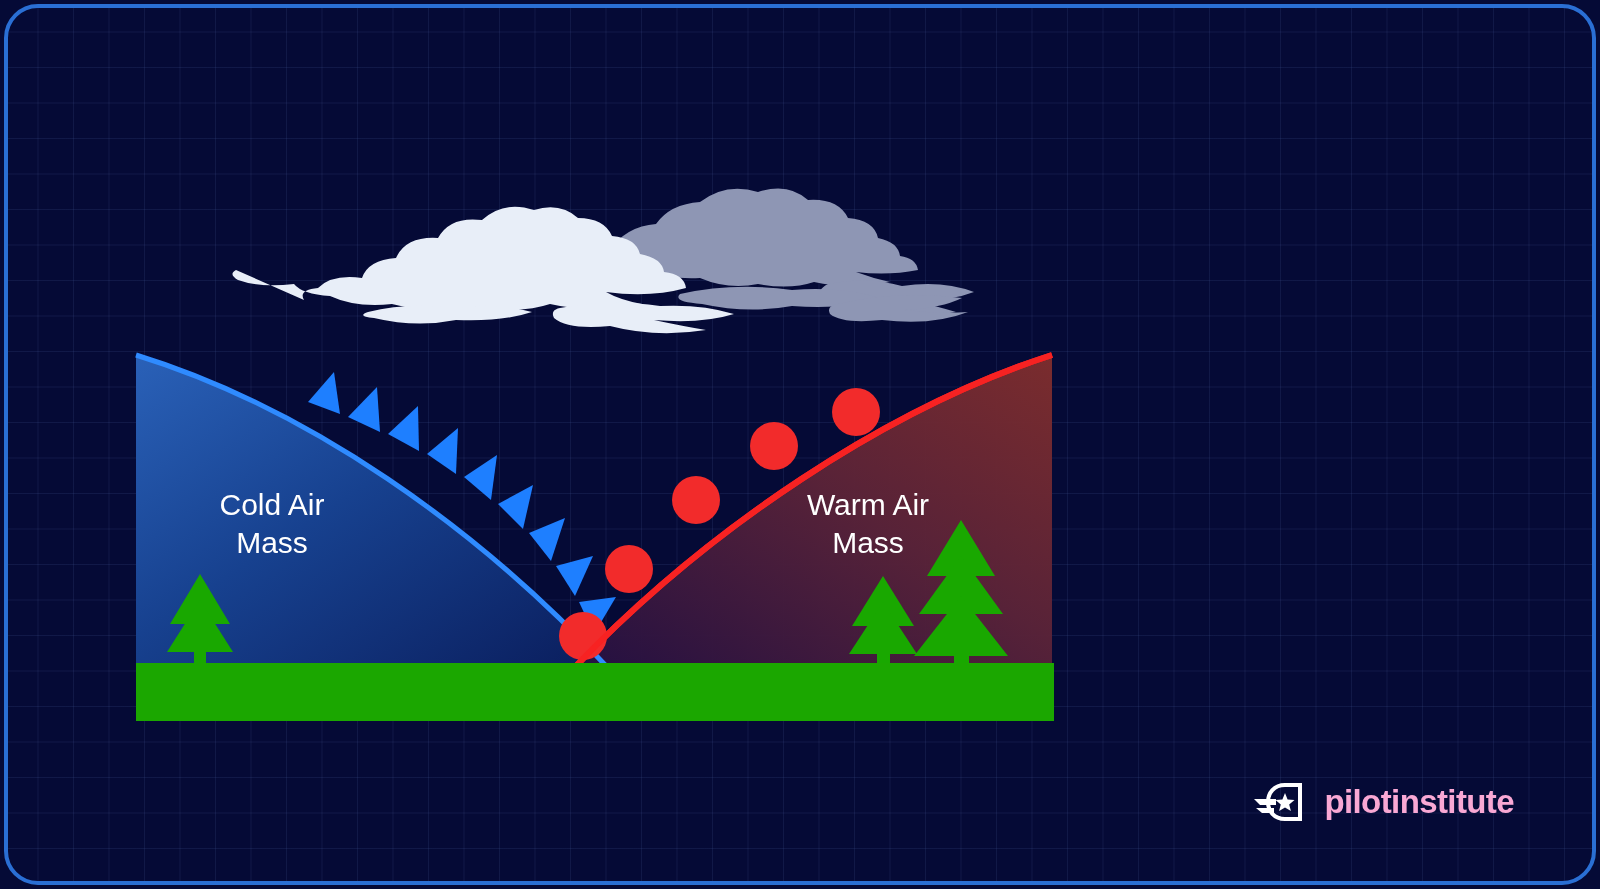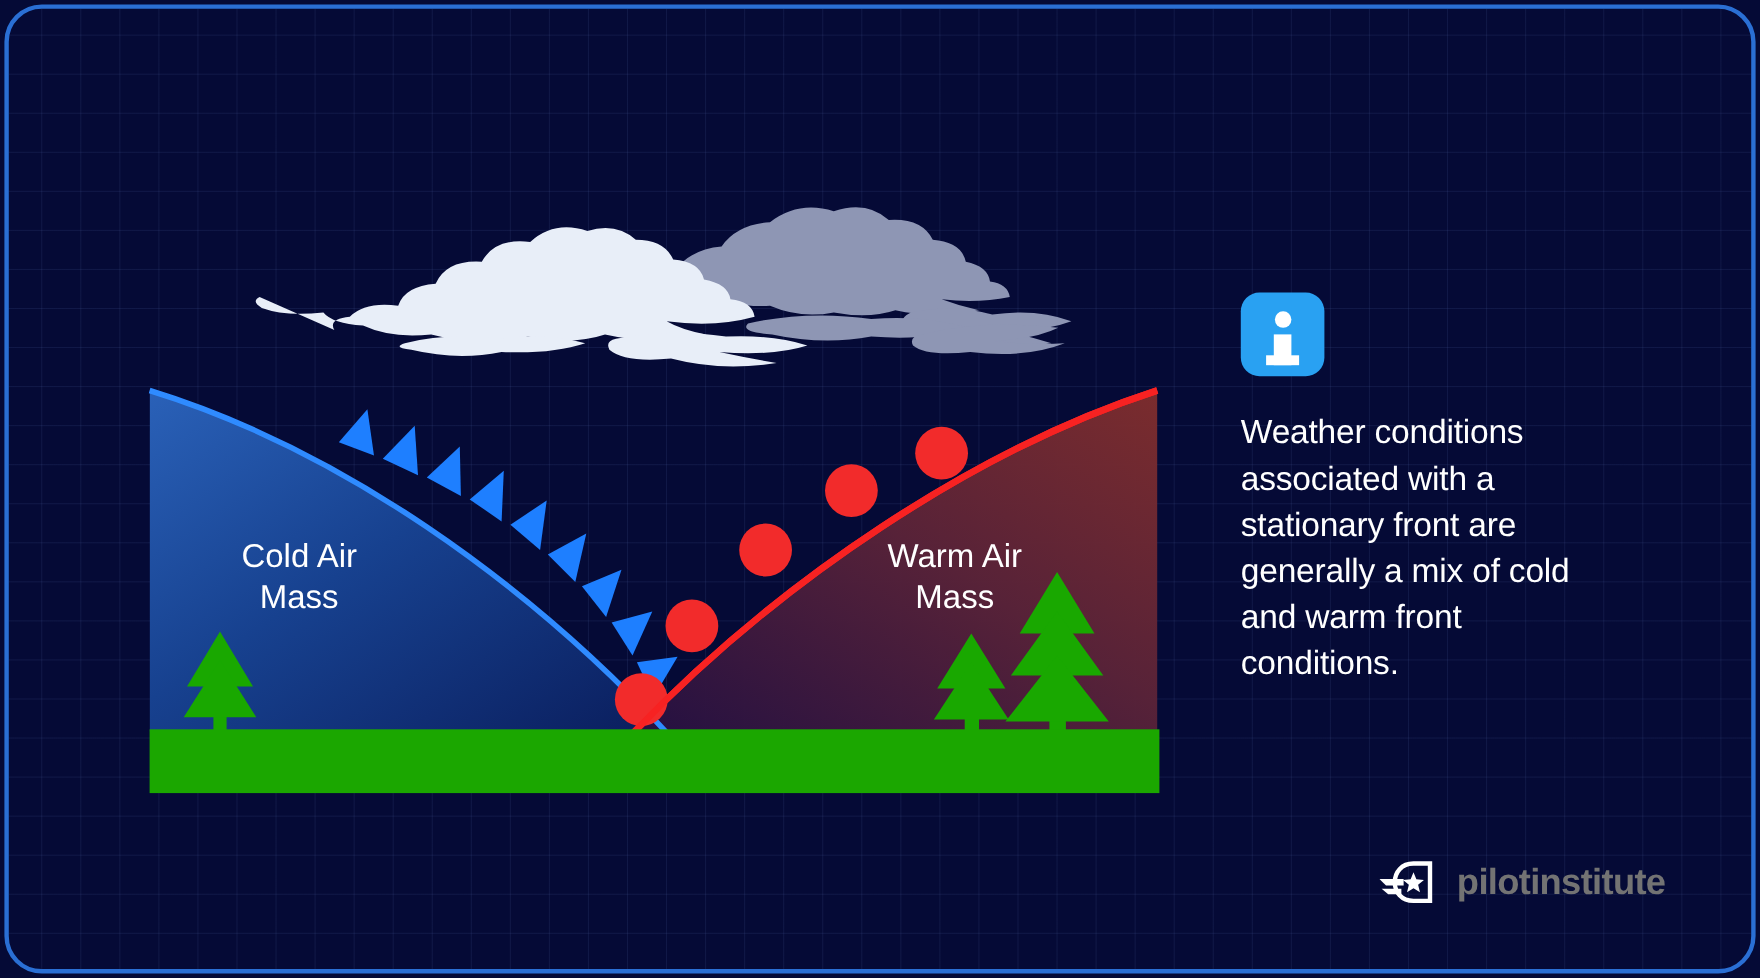--- a/index.html
+++ b/index.html
@@ -80,21 +80,21 @@
     letter-spacing:-0.2px;
     max-width:330px;
   }
 
   
   .logo{
     position:absolute;right:78px;bottom:58px;
     display:flex;align-items:center;gap:12px;
   }
   .logo-text{
-    color:#737373;font-size:33px;font-weight:bold;letter-spacing:-0.6px;
+    color:#f9a8d4;font-size:33px;font-weight:bold;letter-spacing:-0.6px;
   }
 </style>
 </head>
 <body>
 
 <div class="canvas">
   <div class="inner">
 
     <div class="grid"></div>
 
@@ -220,28 +220,20 @@
       <g>
         <text x="264" y="507" text-anchor="middle" fill="#ffffff" font-family="Liberation Sans, sans-serif" font-size="30">Cold Air</text>
         <text x="264" y="545" text-anchor="middle" fill="#ffffff" font-family="Liberation Sans, sans-serif" font-size="30">Mass</text>
       </g>
       <g>
         <text x="860" y="507" text-anchor="middle" fill="#ffffff" font-family="Liberation Sans, sans-serif" font-size="30">Warm Air</text>
         <text x="860" y="545" text-anchor="middle" fill="#ffffff" font-family="Liberation Sans, sans-serif" font-size="30">Mass</text>
       </g>
     </svg>
 
-    <div class="info-panel">
-      <div class="info-icon">
-        <span class="dot"></span>
-        <span class="stem"></span>
-        <span class="foot"></span>
-      </div>
-      <div class="info-text">Weather conditions associated with a stationary front are generally a mix of cold and warm front conditions.</div>
-    </div>
 
     <div class="logo">
       <svg width="58" height="42" viewBox="0 0 58 42">
         <path d="M0 18 L22 18 L22 24 L6 24 Z" fill="#ffffff"></path>
         <path d="M2 27 L20 27 L20 32 L8 32 Z" fill="#ffffff"></path>
         <path d="M31 4 C20 4 14 12 14 21 C14 30 20 38 31 38 L46 38 L46 4 Z" fill="none" stroke="#ffffff" stroke-width="4"></path>
         <path d="M31 12 L33.6 18.4 L40.5 18.9 L35.2 23.4 L36.9 30.1 L31 26.4 L25.1 30.1 L26.8 23.4 L21.5 18.9 L28.4 18.4 Z" fill="#ffffff"></path>
       </svg>
       <span class="logo-text">pilotinstitute</span>
     </div>

